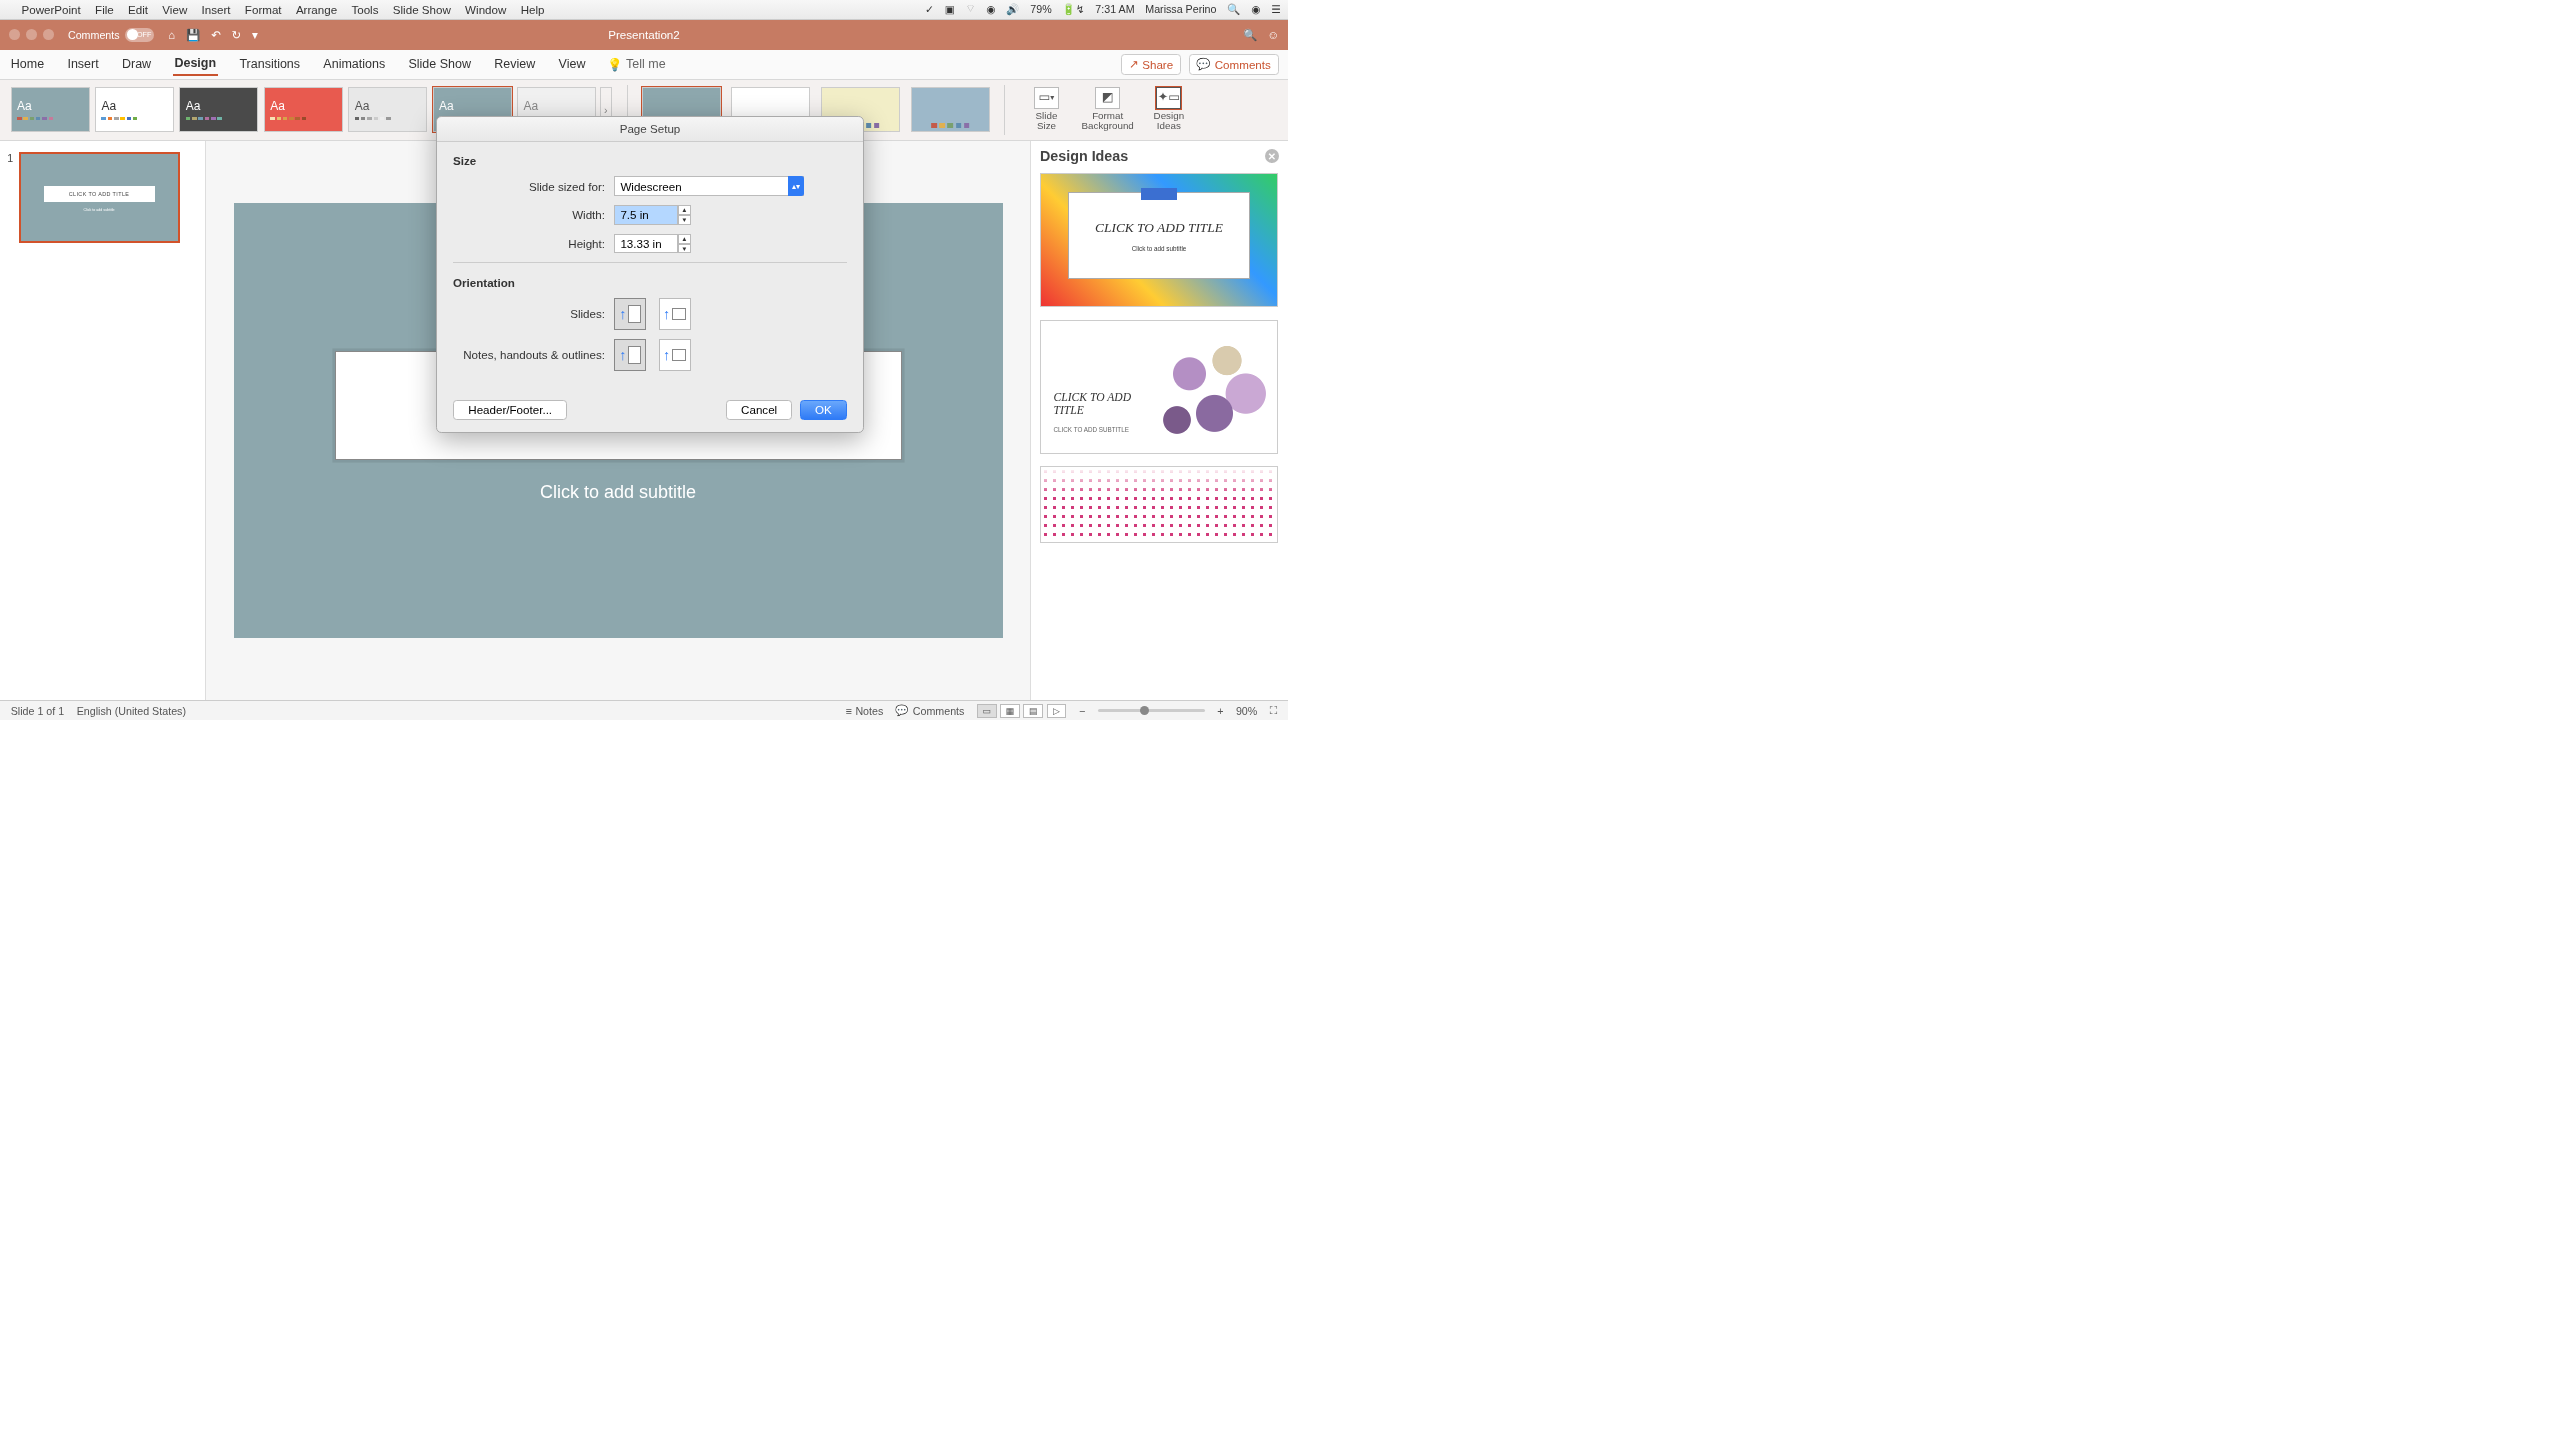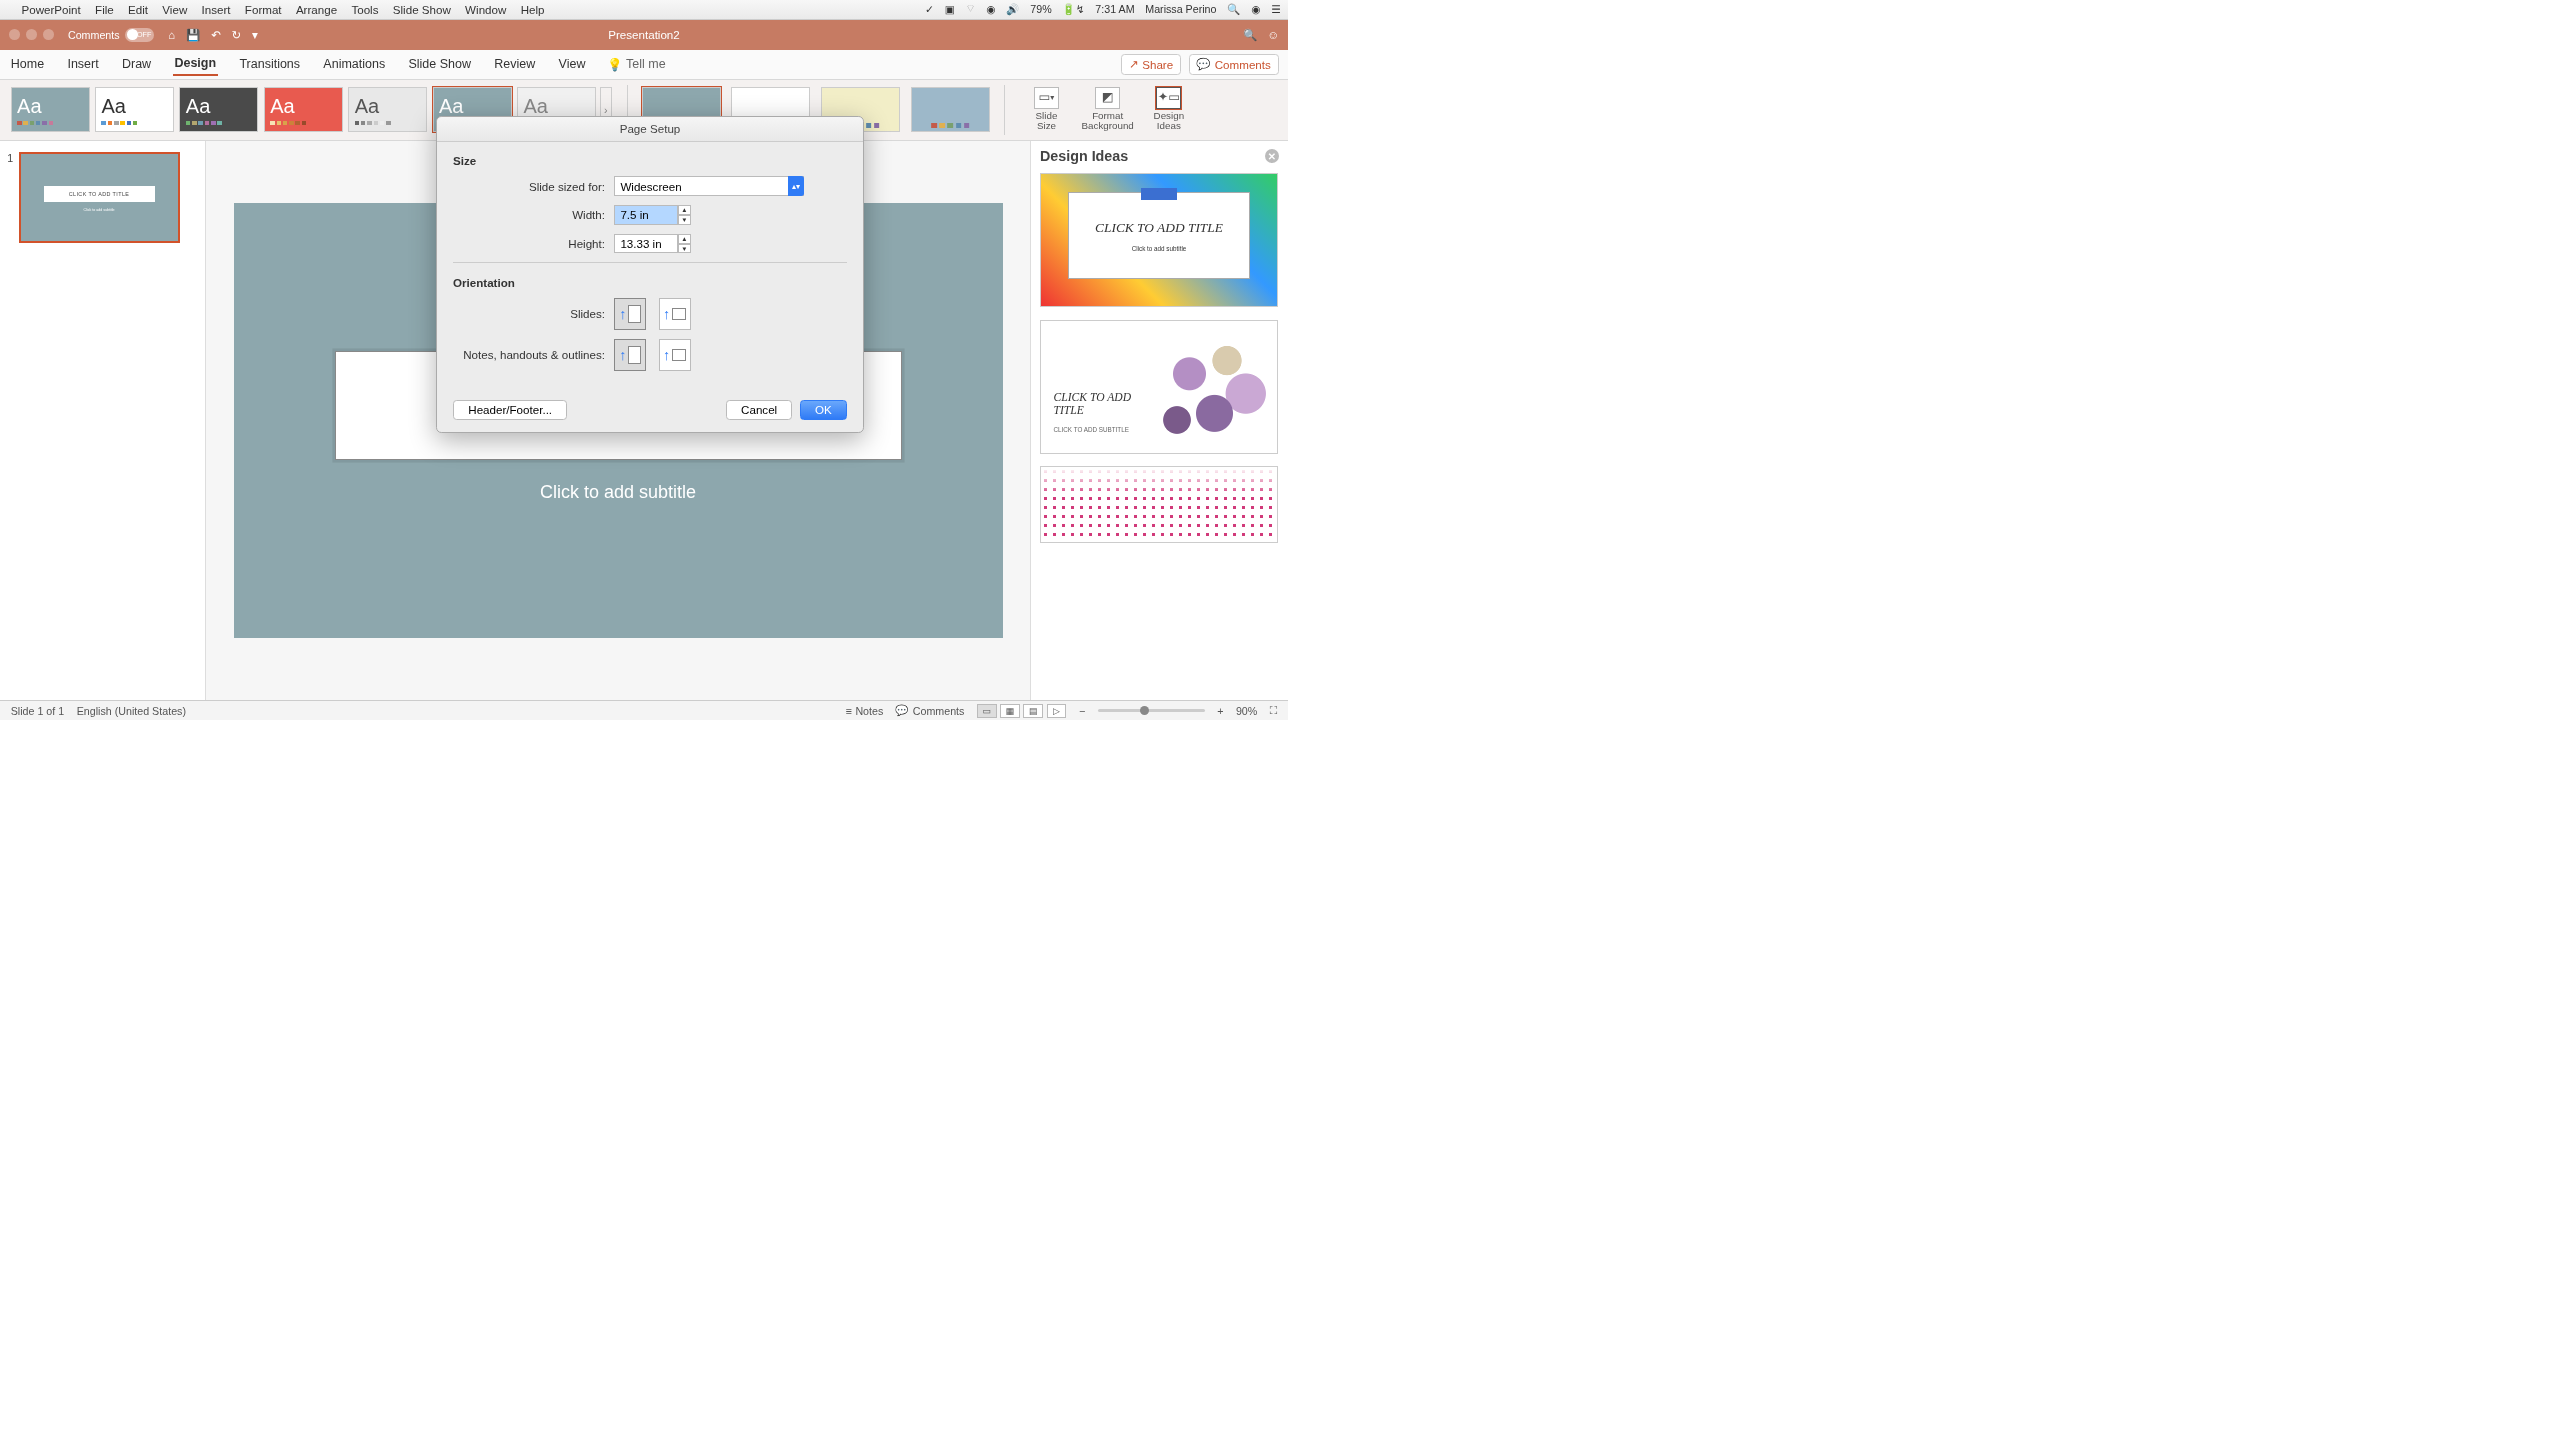--- a/index.html
+++ b/index.html
@@ -30,21 +30,21 @@
 .ribbon-tabs .tab.active { font-weight: 600; border-bottom: 2.7px solid #c9532f; }
 .ribbon-tabs .tellme { display: flex; align-items: center; gap: 3.6px; color: #666; }
 .ribbon-right { margin-left: auto; display: flex; gap: 7.2px; }
 .ribbon-btn { border: 0.9px solid #ccc; border-radius: 3.6px; padding: 2.7px 7.2px; display: flex; align-items: center; gap: 3.6px; font-size: 11.6px; color: #c9532f; background:#fff;}
 .ribbon-btn.comments { color: #c9532f; }
 
 
 .ribbon { height: 61px; background: #f4f1f0; border-bottom: 0.9px solid #d8d8d8; display: flex; align-items: center; padding: 3.6px 10.7px; gap: 7.2px; }
 .theme-box { width: 79px; height: 45px; border: 0.9px solid #ccc; background: #fff; display: flex; flex-direction: column; justify-content: center; align-items: flex-start; padding-left: 5.4px; font-family: Georgia, serif; }
 .theme-box.selected { outline: 1.8px solid #c9532f; outline-offset: 0.9px; }
-.theme-aa { font-size: 20px; }
+.theme-aa { font-size: 12px; }
 .theme-dots { display: flex; gap: 1.8px; margin-top: 3.6px; }
 .theme-dots span { width: 4.5px; height: 3.6px; }
 .theme-expand { width: 12.5px; display:flex; align-items:center; justify-content:center; color:#888; font-size:10.7px; border:0.9px solid #ccc; height:45px; margin-left:-3.6px;}
 .ribbon-sep { width: 0.9px; height: 50px; background: #d0d0d0; margin: 0 7.2px; }
 .variants { display: flex; gap: 10.7px; }
 .variant-box { width: 79px; height: 45px; border: 0.9px solid #ccc; position: relative; }
 .variant-box.selected { outline: 1.8px solid #c9532f; outline-offset: 0.9px; }
 .variant-bottom { position: absolute; bottom: 3.6px; left: 50%; transform: translateX(-50%); display: flex; gap: 2.7px; }
 .variant-bottom span { width: 5.4px; height: 4.5px; }
 .ribbon-tool { display: flex; flex-direction: column; align-items: center; gap: 1.8px; width: 54px; text-align: center; font-size: 9.8px; line-height: 1.1; color: #555; }

